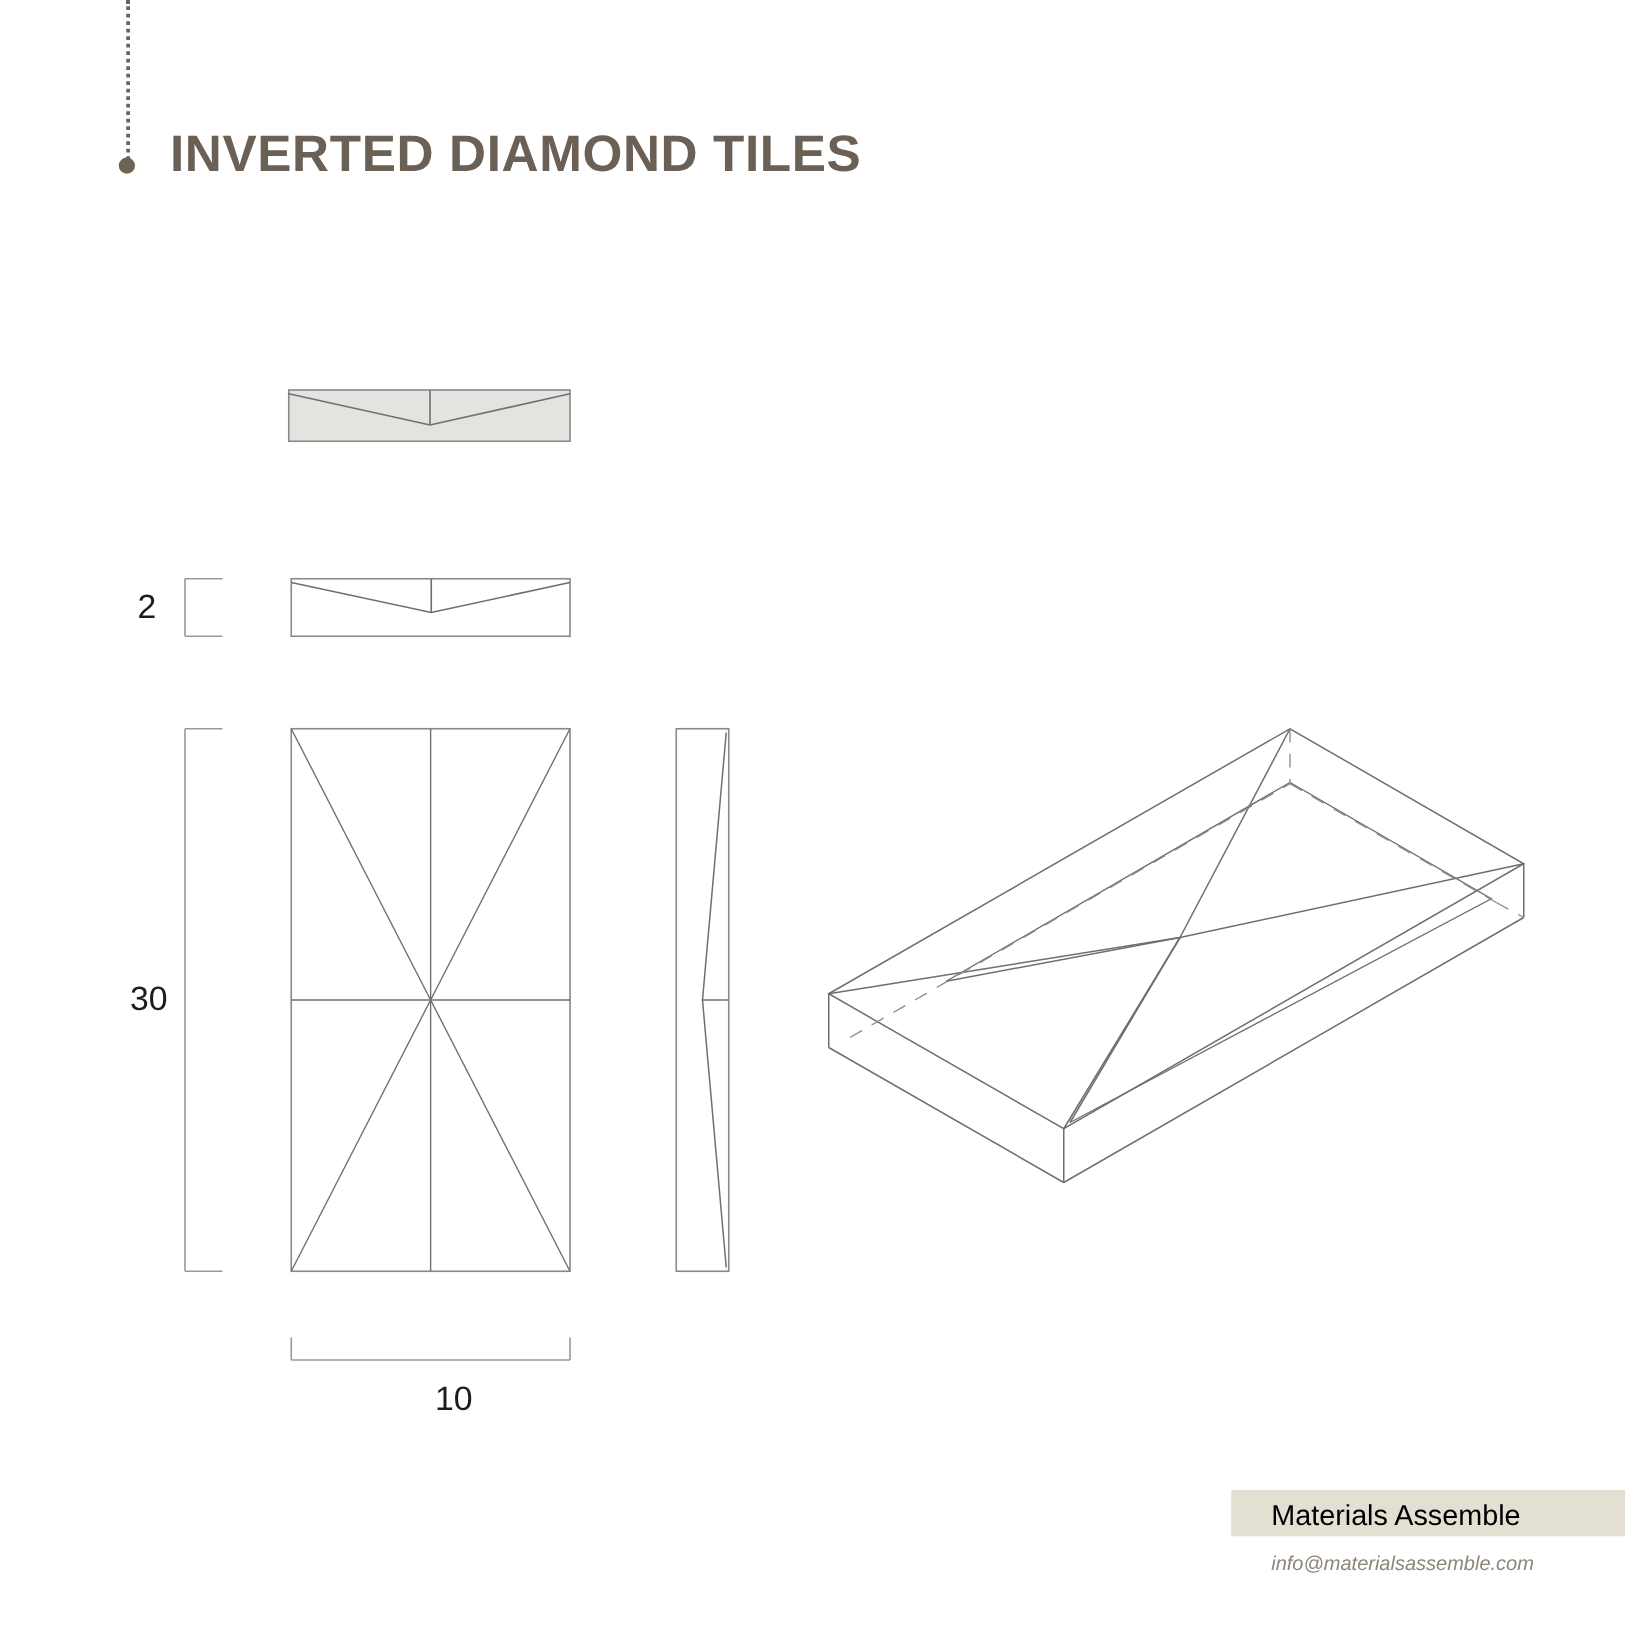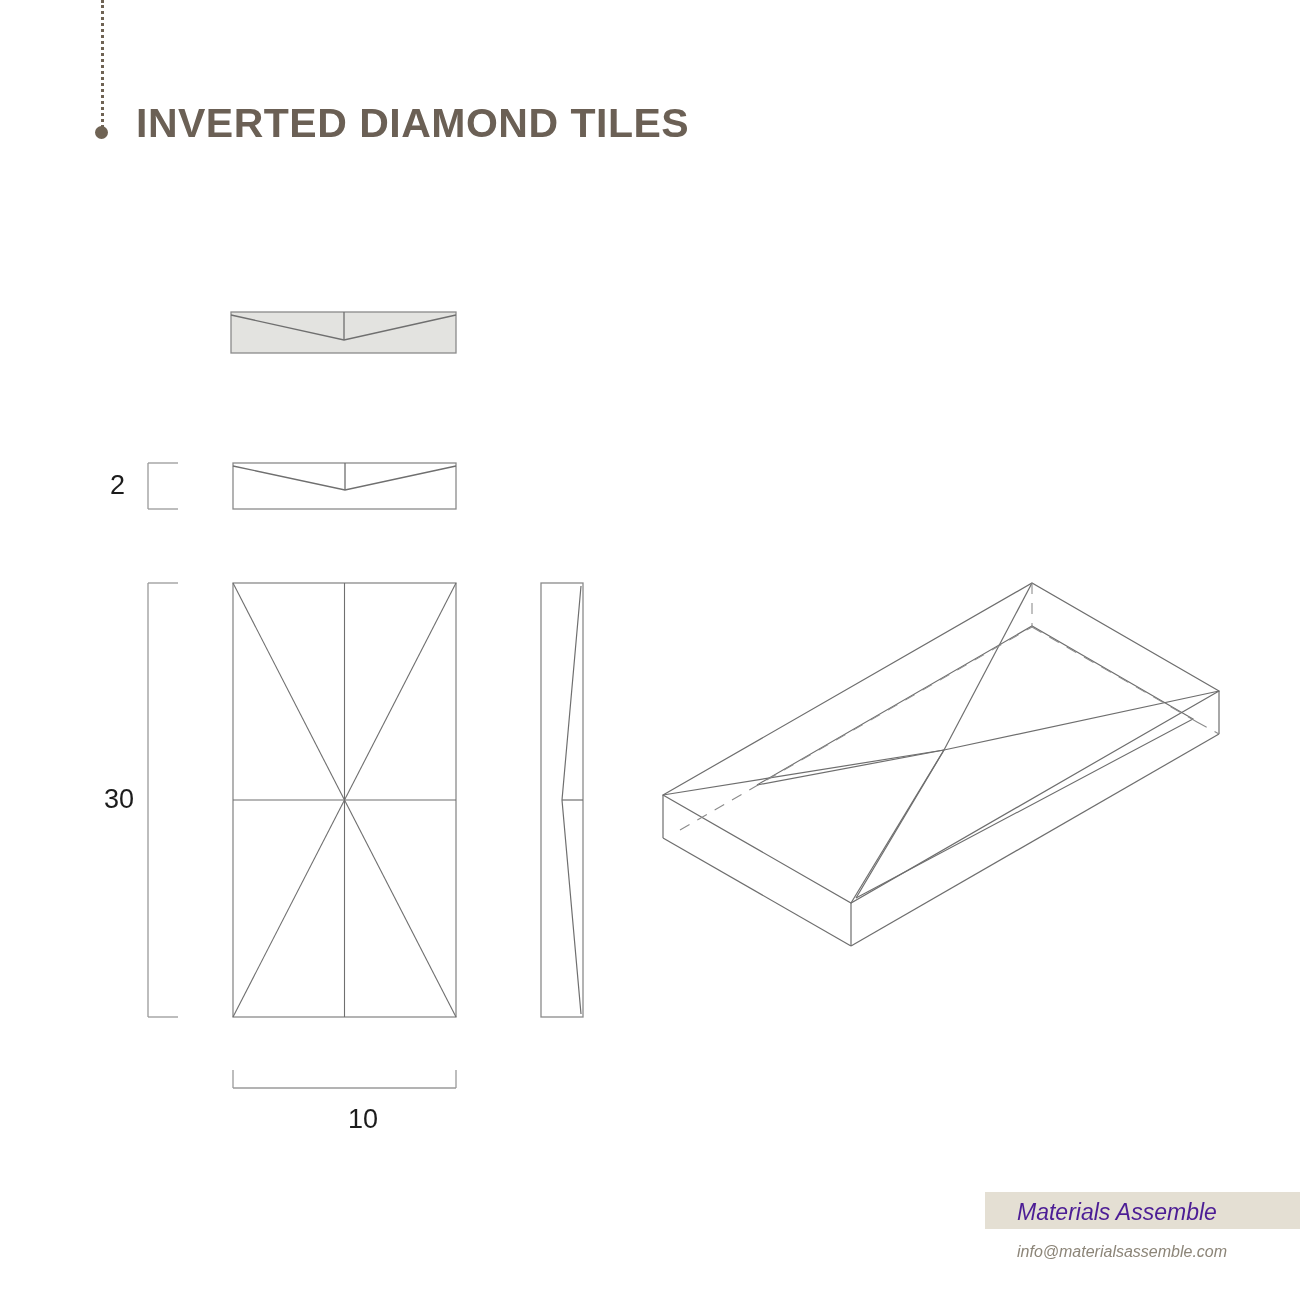--- a/index.html
+++ b/index.html
@@ -75,24 +75,23 @@
     top: 1192px;
     width: 315px;
     height: 37px;
     background: #e4dfd3;
   }
   #brand-name {
     position: absolute;
     left: 1017px;
     top: 1199px;
     font-size: 23px;
-    color: #4c1d95;
-    font-family: "Liberation Sans", sans-serif;
-    white-space: nowrap;
-    font-style: italic;
+    color: #000000;
+    font-family: "Liberation Sans", sans-serif;
+    white-space: nowrap;
   }
   #brand-email {
     position: absolute;
     left: 1017px;
     top: 1243px;
     font-size: 16px;
     font-style: italic;
     color: #8c8578;
     font-family: Liberation Sans, sans-serif;
     white-space: nowrap;

